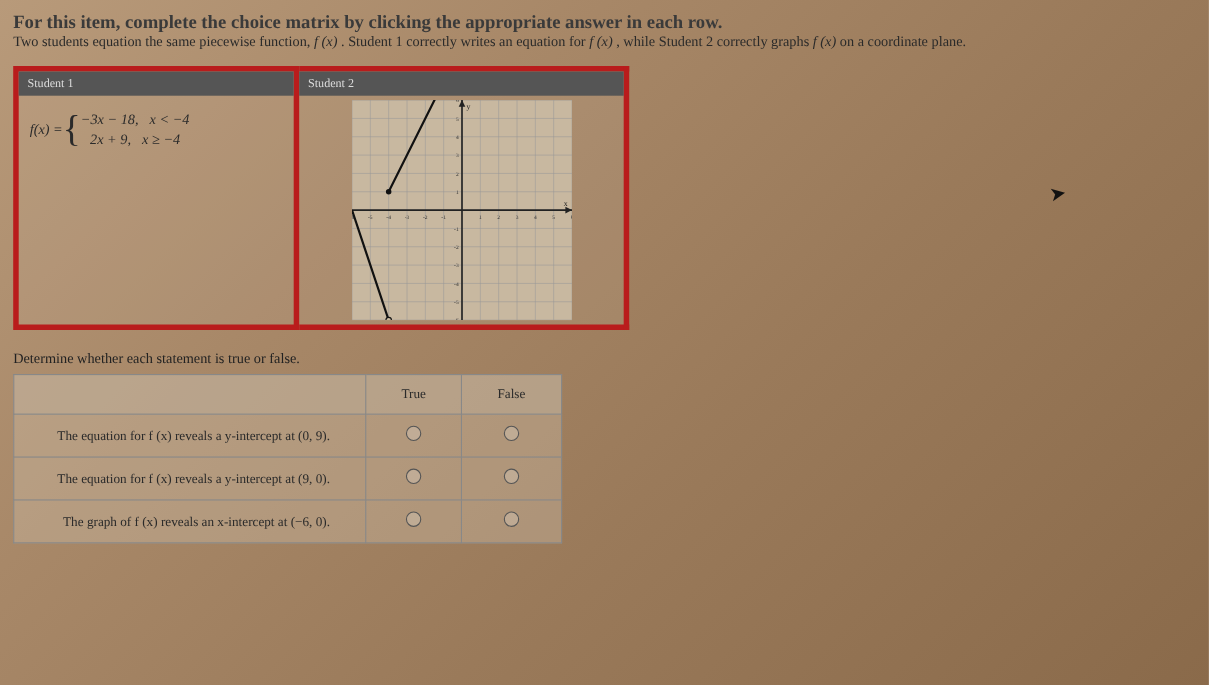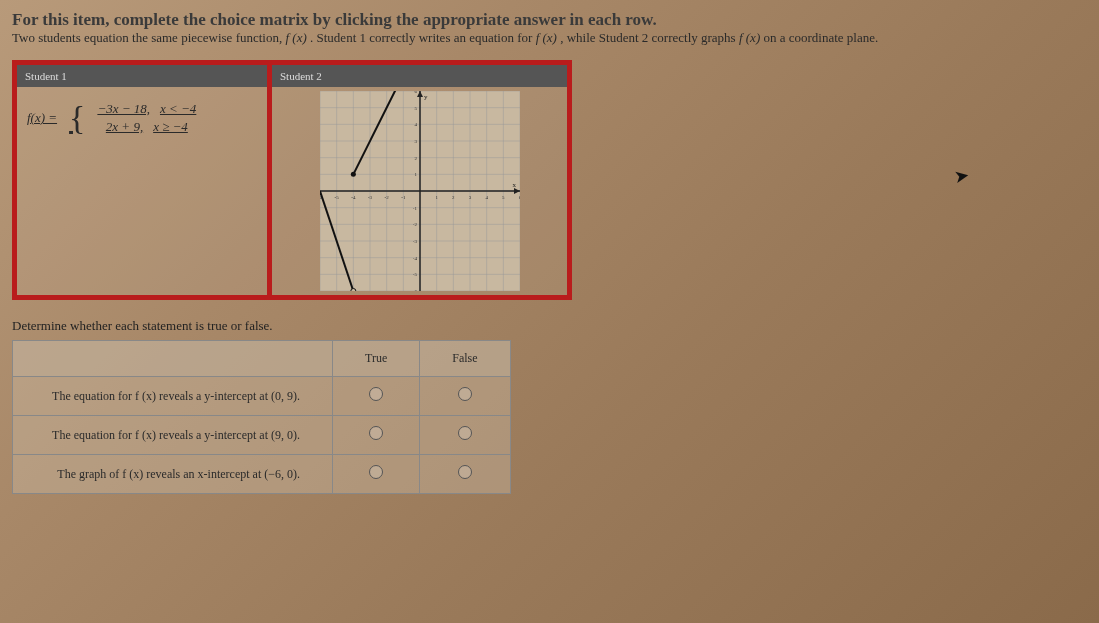--- a/index.html
+++ b/index.html
@@ -60,22 +60,21 @@
   .panel2-body {
     padding: 6px;
     display:flex;
     align-items:center;
     justify-content:center;
     height: calc(100% - 22px);
   }
   .eq-wrap {
     display:flex;
     align-items:center;
-    gap:12px;
-    text-decoration:underline;
+    gap:0;
   }
   .brace {
     font-size: 34px;
     line-height: 0.7;
     font-style: normal;
   }
   .cases {
     display:flex;
     flex-direction:column;
     gap:2px;

